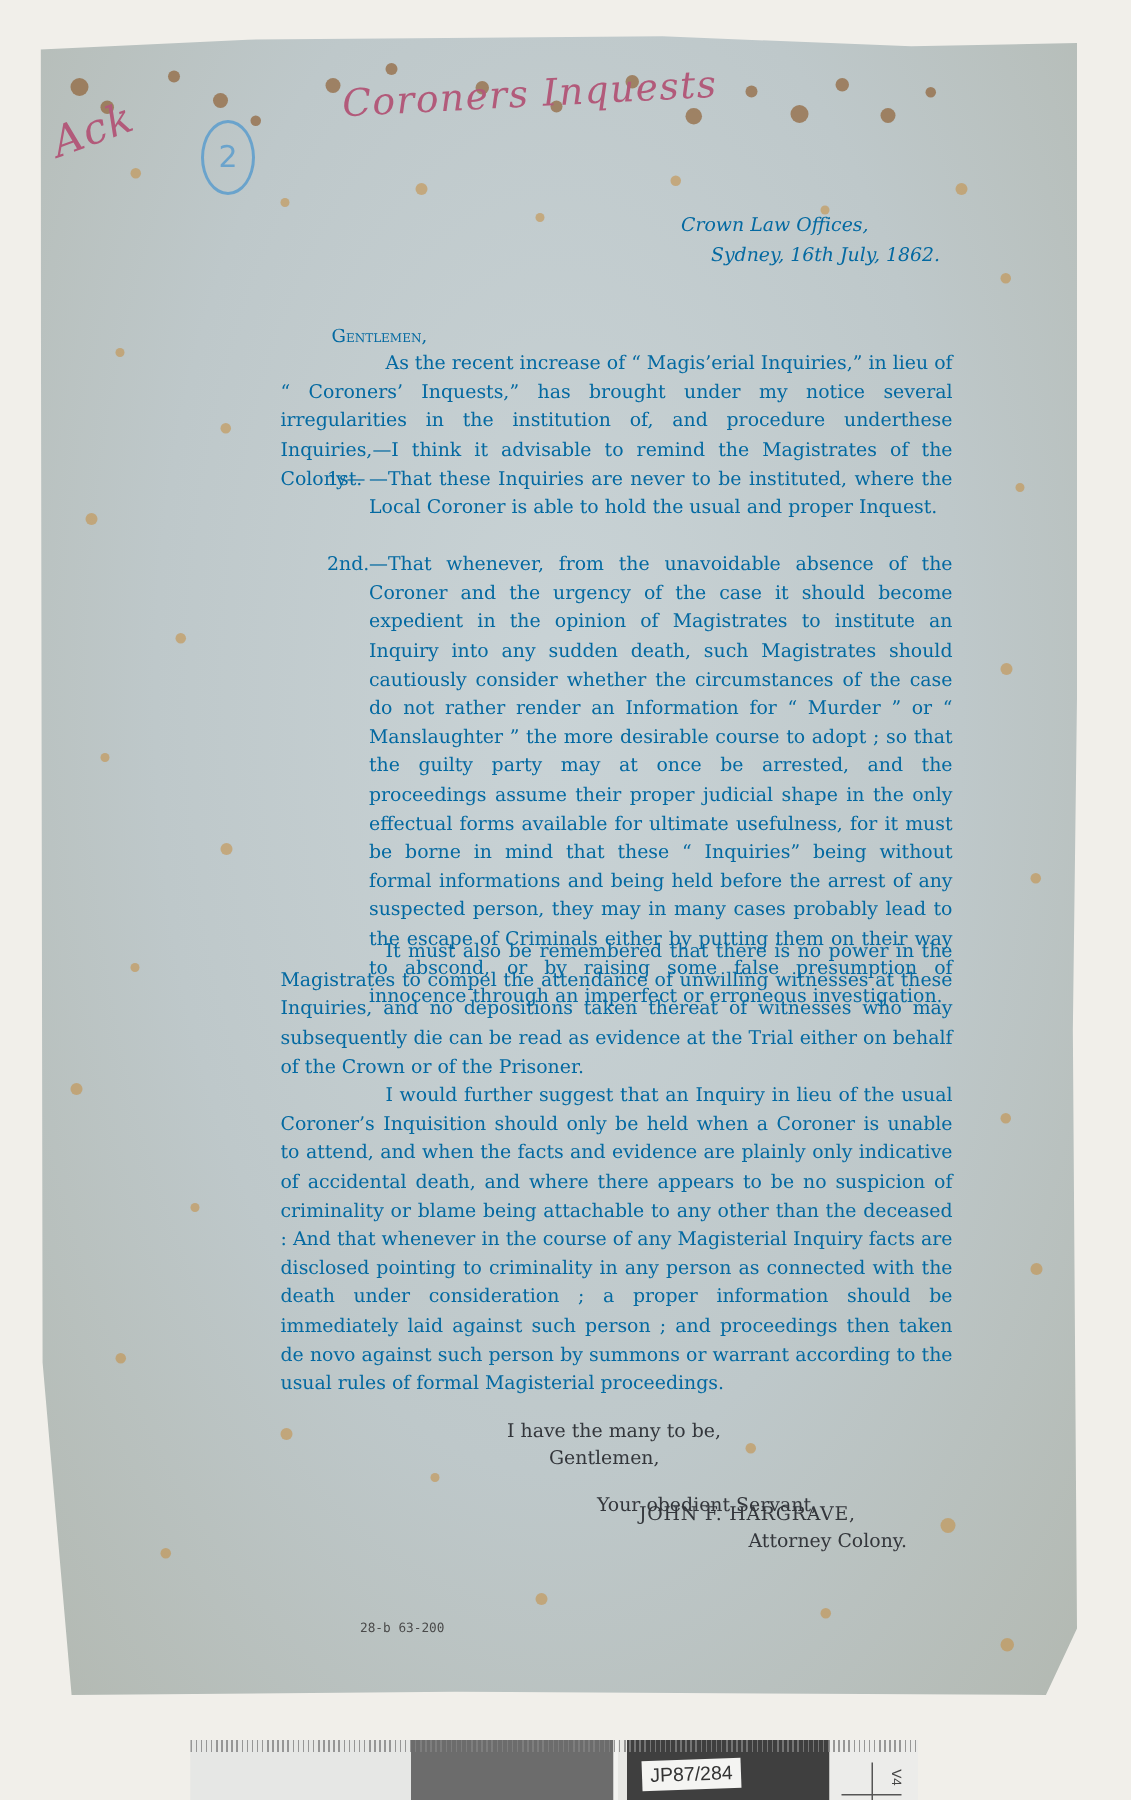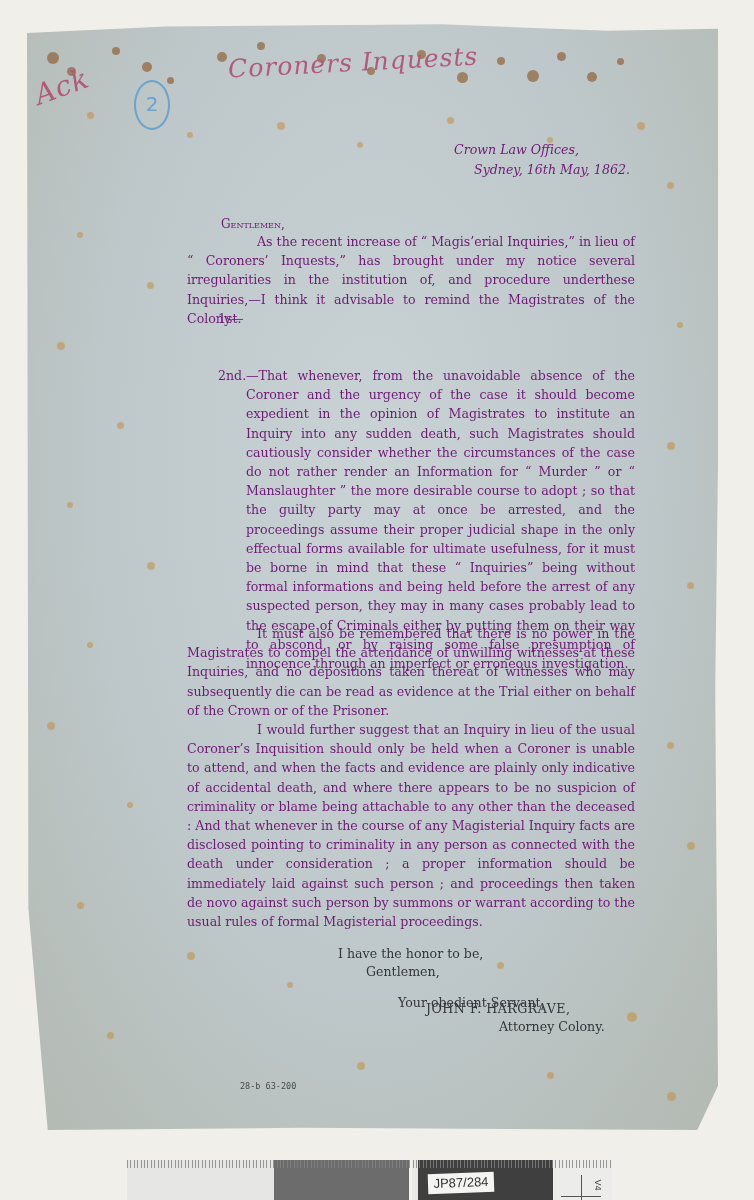--- a/index.html
+++ b/index.html
@@ -24,21 +24,21 @@
   }
   .hand.top { left: 228px; top: 48px; font-size: 25px; transform: rotate(-3deg); }
   .hand.initial { left: 34px; top: 70px; font-size: 28px; transform: rotate(-20deg); }
   .circle-num {
     position: absolute; left: 134px; top: 80px; width: 32px; height: 46px;
     border: 2px solid #6aa3cc; border-radius: 50%;
     color: #6aa3cc; font-size: 20px; text-align: center; line-height: 44px;
     font-family: "DejaVu Sans", sans-serif;
   }
   .text {
-    position: absolute; color: #701a75; font-size: 12.6px; line-height: 19.2px;
+    position: absolute; color: #0369a1; font-size: 12.6px; line-height: 19.2px;
   }
   .place { left: 454px; top: 140px; font-style: italic; }
   .date { left: 474px; top: 160px; font-style: italic; }
   .salutation { left: 221px; top: 215px; font-variant: small-caps; font-size: 12px; }
   .body-block { left: 187px; width: 448px; text-align: justify; }
   .indent-first { text-indent: 70px; margin: 0; }
   .item { position: absolute; left: 246px; width: 389px; text-align: justify; }
   .item .label { position: absolute; left: -28px; }
   p { margin: 0; }
   .para { position: absolute; left: 187px; width: 448px; text-align: justify; }
@@ -118,46 +118,47 @@
     <div class="spot" style="left:520px;top:1050px;width:7px;height:7px"></div>
     <div class="spot" style="left:640px;top:1070px;width:9px;height:9px"></div>
   </div>
 </div>
 
 <div class="hand top">Coroners Inquests</div>
 <div class="hand initial">Ack</div>
 <div class="circle-num">2</div>
 
 <div class="text place">Crown Law Offices,</div>
-<div class="text date">Sydney, 16th May, 1862.</div>
+<div class="text date">Sydney, 16th July, 1862.</div>
 
 <div class="text salutation">Gentlemen,</div>
 
 <div class="text body-block" style="top:232px;">
   <p class="indent-first">As the recent increase of “ Magis’erial Inquiries,” in lieu of “ Coroners’ Inquests,” has brought under my notice several irregularities in the institution of, and procedure underthese Inquiries,—I think it advisable to remind the Magistrates of the Colony—</p>
 </div>
 
 <div class="text item" style="top:309px;">
   <span class="label">1st.</span>
+  <span>—That these Inquiries are never to be instituted, where the Local Coroner is able to hold the usual and proper Inquest.</span>
 </div>
 
 <div class="text item" style="top:366px;">
   <span class="label">2nd.</span>
   <span>—That whenever, from the unavoidable absence of the Coroner and the urgency of the case it should become expedient in the opinion of Magistrates to institute an Inquiry into any sudden death, such Magistrates should cautiously consider whether the circumstances of the case do not rather render an Information for “ Murder ” or “ Manslaughter ” the more desirable course to adopt ; so that the guilty party may at once be arrested, and the proceedings assume their proper judicial shape in the only effectual forms available for ultimate usefulness, for it must be borne in mind that these “ Inquiries” being without formal informations and being held before the arrest of any suspected person, they may in many cases probably lead to the escape of Criminals either by putting them on their way to abscond, or by raising some false presumption of innocence through an imperfect or erroneous investigation.</span>
 </div>
 
 <div class="text para" style="top:624px;">
   <p class="indent-first">It must also be remembered that there is no power in the Magistrates to compel the attendance of unwilling witnesses at these Inquiries, and no depositions taken thereat of witnesses who may subsequently die can be read as evidence at the Trial either on behalf of the Crown or of the Prisoner.</p>
 </div>
 
 <div class="text para" style="top:720px;">
   <p class="indent-first">I would further suggest that an Inquiry in lieu of the usual Coroner’s Inquisition should only be held when a Coroner is unable to attend, and when the facts and evidence are plainly only indicative of accidental death, and where there appears to be no suspicion of criminality or blame being attachable to any other than the deceased : And that whenever in the course of any Magisterial Inquiry facts are disclosed pointing to criminality in any person as connected with the death under consideration ; a proper information should be immediately laid against such person ; and proceedings then taken de novo against such person by summons or warrant according to the usual rules of formal Magisterial proceedings.</p>
 </div>
 
-<div class="sig" style="left:338px;top:946px;">I have the honor to be,</div>
+<div class="sig" style="left:338px;top:946px;">I have the many to be,</div>
 <div class="sig" style="left:366px;top:964px;">Gentlemen,</div>
 <div class="sig" style="left:398px;top:983px;margin-top:12px;">Your obedient Servant,</div>
 <div class="sig" style="left:426px;top:1001px;letter-spacing:0.5px;">JOHN F. HARGRAVE,</div>
 <div class="sig" style="left:499px;top:1019px;">Attorney Colony.</div>
 
 <div class="footer-code">28-b 63-200</div>
 
 <div class="ruler">
   <div class="seg" style="left:0;width:147px;background:#e6e7e5;"></div>
   <div class="seg" style="left:147px;width:135px;background:#6c6c6c;"></div>

